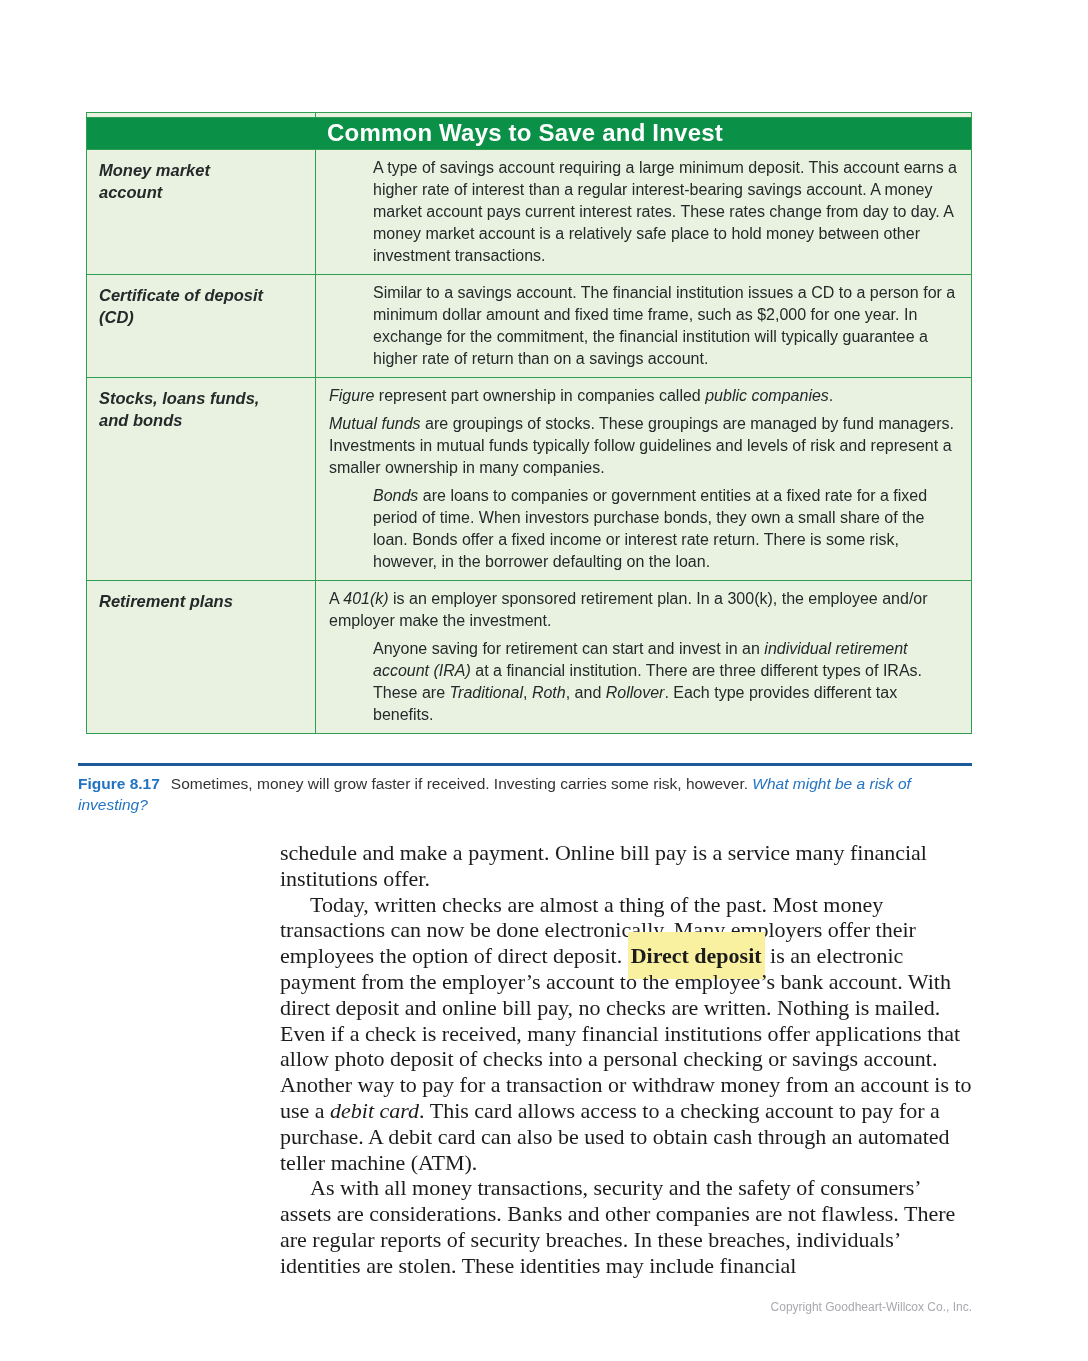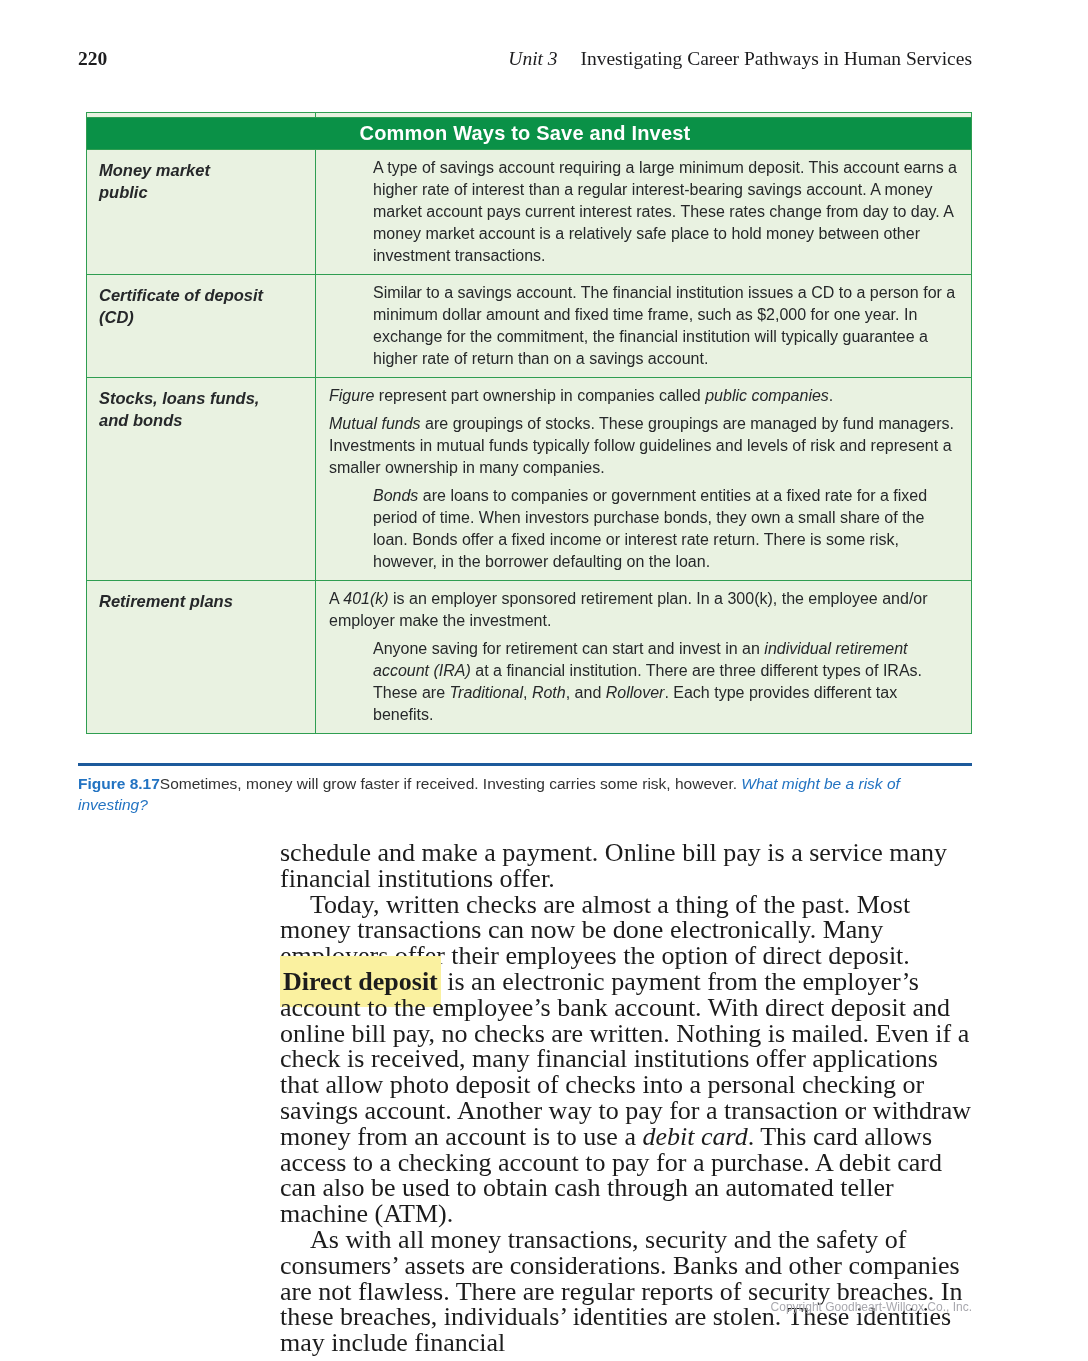--- a/index.html
+++ b/index.html
@@ -28,83 +28,76 @@
   .invest-table{
     position:absolute;top:112px;left:86px;width:886px;
     border-collapse:collapse;
     font-family:"Liberation Sans", sans-serif;
     font-size:16px;line-height:22px;color:#26282a;
   }
   .invest-table td{border:1.6px solid var(--table-border-green);vertical-align:top;}
   .spacer-row td{height:4px;padding:0;background:var(--table-cell-green);}
   .tbl-title{
     background:var(--table-header-green);color:#ffffff;text-align:center;
-    font-weight:bold;font-size:20px;padding:4px 8px 5px 0;letter-spacing:.2px;
+    font-weight:bold;font-size:24px;padding:4px 8px 5px 0;letter-spacing:.2px;
   }
   .term{
     width:206px;background:var(--table-cell-green);
     font-weight:bold;font-style:italic;font-size:16.5px;
     white-space:pre-line;padding:9px 10px 8px 12px;
   }
   .def{background:var(--table-cell-green);padding:7px 12px 7px 13px;}
   .def p{margin:0 0 6px 0;}
   .def p:last-child{margin-bottom:0;margin-left:44px;}
   
   .figure-caption{
     position:absolute;top:763px;left:78px;width:894px;box-sizing:border-box;
     border-top:3px solid var(--caption-rule-blue);
     padding:7px 34px 0 0;
     font-family:"Liberation Sans", sans-serif;
     font-size:15.5px;line-height:21px;color:#333;
   }
-  .cap-label{color:var(--caption-blue);font-weight:bold;}
+  .cap-label{color:var(--caption-blue);font-weight:bold;margin-right:11px;}
   
   .i{font-style:italic;}
   .b{font-weight:bold;}
   .hl{background:var(--highlight-yellow);padding:11px 3px;}
   .blue{color:var(--caption-blue);}
   
   .body-text{
     position:absolute;top:840px;left:280px;width:696px;
-    font-size:26px;line-height:25.8px;color:#1c1c1c;
+    font-size:22px;line-height:25.8px;color:#1c1c1c;
   }
   .body-text p{margin:0;}
   .body-text p.indent{text-indent:30px;}
   
   .footer{
     position:absolute;top:1300px;right:116px;
     font-family:"Liberation Sans", sans-serif;
     font-size:12px;color:var(--footer-gray);
   }
 </style>
 </head>
 <body>
 
 <div class="page">
 
-  <header class="running-head">
-    <span class="folio">220</span>
-    <span class="rh-right">
-      <span class="rh-unit">Unit 3</span>
-      <span class="rh-title">Investigating Career Pathways in Human Services</span>
-    </span>
-  </header>
 
   <table class="invest-table">
     <tbody>
       <tr class="spacer-row">
         <td></td>
         <td></td>
       </tr>
       <tr>
         <td class="tbl-title" colspan="2">Common Ways to Save and Invest</td>
       </tr>
       <tr>
         <td class="term">Money market
-public</td>
+account</td>
         <td class="def">
           <p><span>A type of savings account requiring a large minimum deposit. This account earns a higher rate of interest than a regular interest-bearing savings account. A money market account pays current interest rates. These rates change from day to day. A money market account is a relatively safe place to hold money between other investment transactions.</span></p>
         </td>
       </tr>
       <tr>
         <td class="term">Certificate of deposit
 (CD)</td>
         <td class="def">
           <p><span>Similar to a savings account. The financial institution issues a CD to a person for a minimum dollar amount and fixed time frame, such as $2,000 for one year. In exchange for the commitment, the financial institution will typically guarantee a higher rate of return than on a savings account.</span></p>
         </td>

